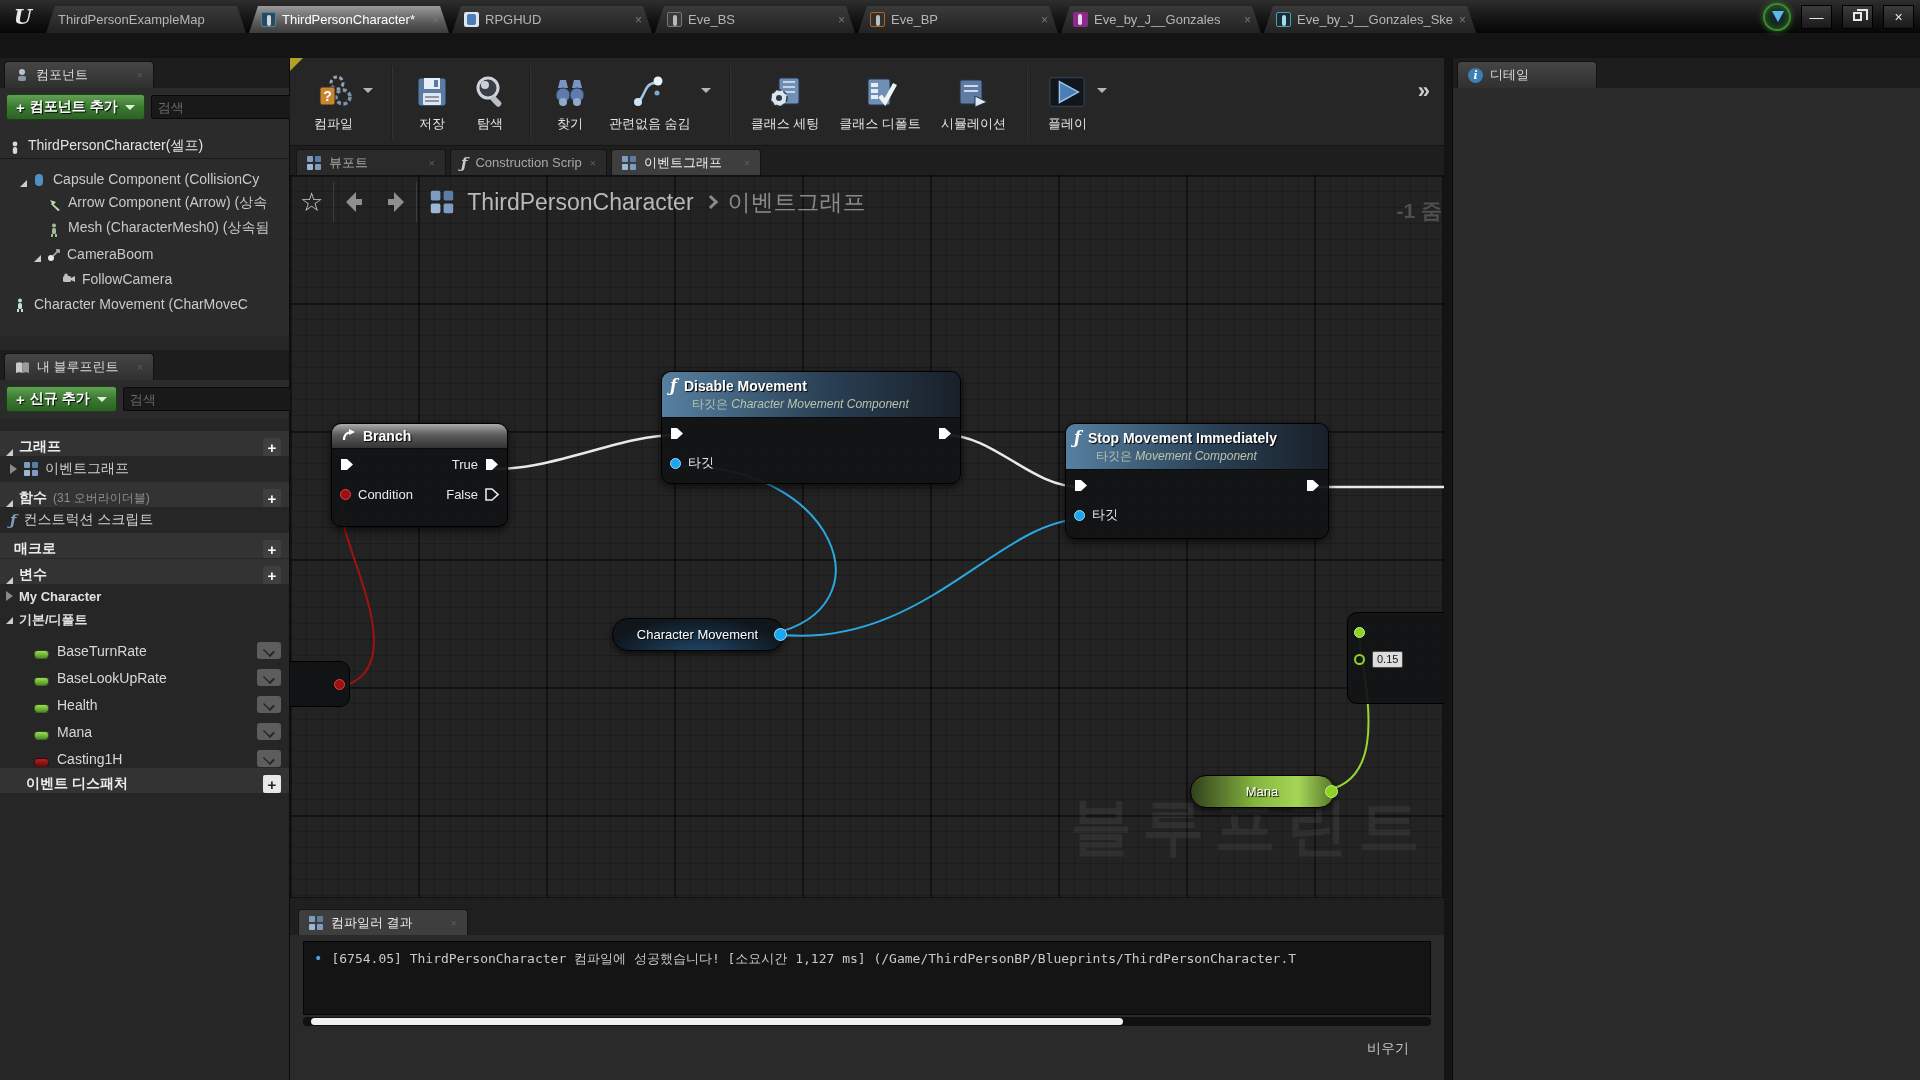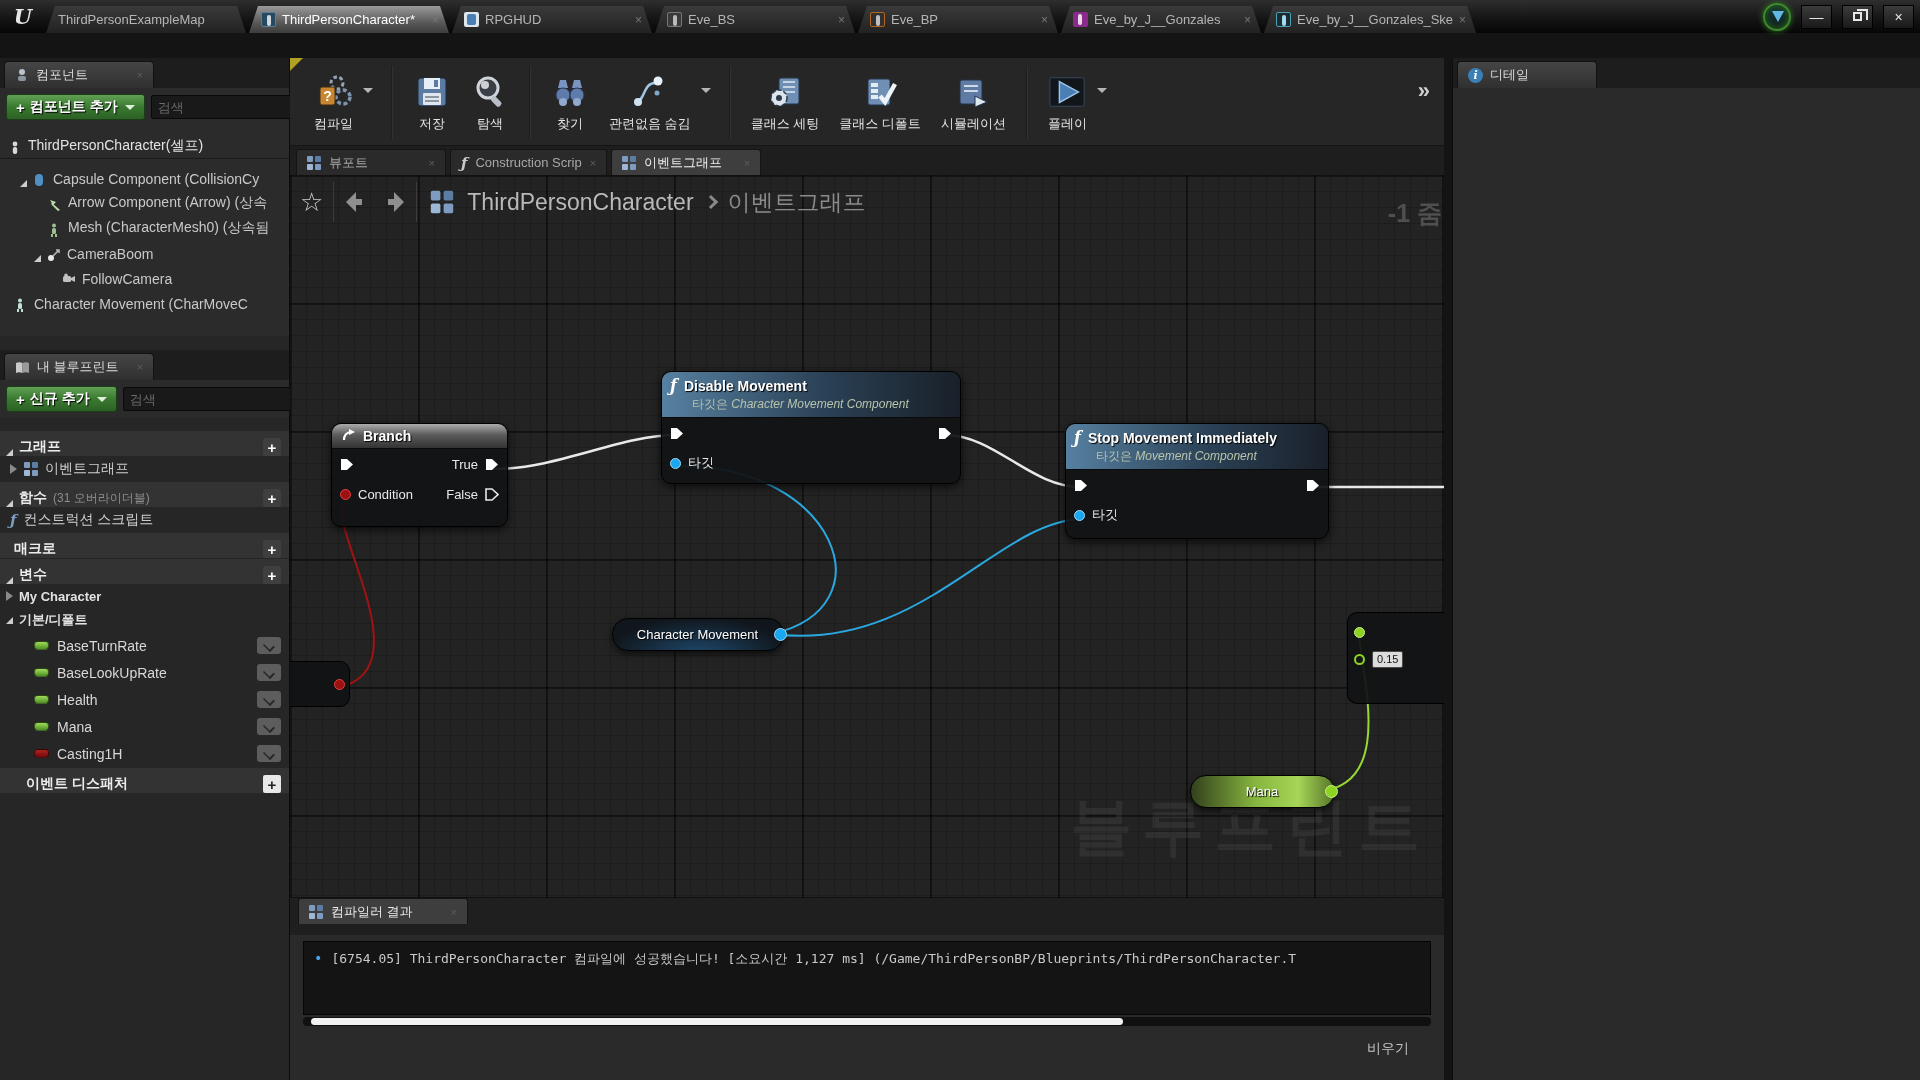--- a/index.html
+++ b/index.html
@@ -78,21 +78,21 @@
   .divider { height:1px; background:#1a1a1a; margin:3px 0; }
 
   
   .sec-header { height:26px; background:#333333; border-top:1px solid #262626; display:flex; align-items:flex-end;
     gap:6px; padding:0 8px 0 6px; color:#ececec; font-weight:bold; font-size:14px; cursor:pointer; }
   .sec-note { color:#8d8d8d; font-weight:normal; font-size:12px; }
   .plus-btn { margin-left:auto; width:18px; height:18px; display:flex; align-items:center; justify-content:center;
     color:#fff; font-size:15px; font-weight:bold; background:#3f3f3f; border-radius:2px; cursor:pointer; }
   .bp-item { height:25px; display:flex; align-items:center; gap:7px; padding-left:10px; color:#cdcdcd; font-size:14px; cursor:pointer; }
   .cat-row { height:24px; display:flex; align-items:center; gap:6px; padding-left:6px; color:#e2e2e2; font-size:13px; font-weight:bold; cursor:pointer; }
-  .var-row { height:27px; display:flex; align-items:center; gap:8px; padding:0 8px 0 34px; color:#d8d8d8; font-size:14px; cursor:pointer; }
+  .var-row { height:27px; display:flex; align-items:flex-end; gap:8px; padding:0 8px 0 34px; color:#d8d8d8; font-size:14px; cursor:pointer; }
   .pill { width:15px; height:9px; border-radius:4px; flex:0 0 15px; border:1px solid #0008; }
   .pill.green { background:linear-gradient(180deg,#9fdc5a,#4e8f23); }
   .pill.red { background:linear-gradient(180deg,#b32020,#6e0d0d); }
   .eye-btn { margin-left:auto; width:24px; height:17px; background:#5d5d5d; border-radius:3px; position:relative; cursor:pointer; }
   .eye-btn::after { content:""; position:absolute; left:7px; top:4px; width:8px; height:8px;
     border-right:2px solid #262626; border-bottom:2px solid #262626; transform:rotate(45deg) scale(1,.7); }
   .grid-icon { display:inline-grid; grid-template-columns:6px 6px; grid-template-rows:6px 6px; gap:2px; flex:0 0 auto; }
   .grid-icon i { background:#7d9cc0; border-radius:1px; } .grid-icon i:nth-child(2){ background:#5c7da3; } .grid-icon i:nth-child(3){ background:#9db8d6; }
   .fchar { font-family:"DejaVu Serif",serif; font-style:italic; font-weight:bold; color:#7d9cc0; font-size:15px; }
 
@@ -124,21 +124,21 @@
       linear-gradient(rgba(0,0,0,.16) 1px, transparent 1px),
       linear-gradient(90deg, rgba(0,0,0,.16) 1px, transparent 1px);
     background-size:128px 128px,128px 128px,16px 16px,16px 16px; }
   #crumb { position:absolute; left:0; top:0; height:54px; display:flex; align-items:center; gap:10px; padding-left:10px; z-index:5; }
   .crumb-sep { width:1px; height:40px; background:#3c3c3c; }
   #star-btn { color:#d0d0d0; font-size:26px; cursor:pointer; }
   .nav-arrow { cursor:pointer; }
   #crumb-title { color:#b9b9b9; font-size:23px; }
   #crumb-sub { color:#8b8b8b; font-size:23px; }
   .chev { width:10px; height:10px; border-right:3px solid #8a8a8a; border-top:3px solid #8a8a8a; transform:rotate(45deg); margin:0 2px; }
-  #zoom-label { position:absolute; right:2px; top:22px; color:#4f4f4f; font-size:25px; font-weight:bold; z-index:4; white-space:nowrap; }
+  #zoom-label { position:absolute; right:2px; top:22px; color:#4f4f4f; font-size:21px; font-weight:bold; z-index:4; white-space:nowrap; }
   #watermark { position:absolute; right:14px; bottom:28px; color:rgba(220,220,220,.07); font-size:62px; font-weight:bold; letter-spacing:10px; z-index:1; }
   #wires { position:absolute; left:0; top:0; z-index:2; pointer-events:none; }
 
   .node { position:absolute; z-index:3; background:rgba(18,19,21,.94); border:1px solid #000;
     border-radius:10px; box-shadow:0 3px 8px rgba(0,0,0,.65); }
   .node-hd { border-radius:9px 9px 0 0; padding:4px 10px 4px 8px; border-bottom:1px solid #0a0a0a; }
   .branch-hd { background:linear-gradient(180deg,#ababab,#5c5c5c 45%,#333); display:flex; align-items:center; gap:7px; }
   .fn-hd { background:linear-gradient(90deg, rgba(90,134,168,.95), rgba(44,68,90,.92) 55%, rgba(26,34,44,.85)); }
   .node-title { color:#fff; font-size:14px; font-weight:bold; text-shadow:1px 1px 1px #000; white-space:nowrap; }
   .node-sub { font-size:12px; color:#b9c4ad; margin-top:1px; white-space:nowrap; }
@@ -163,21 +163,21 @@
 
   #node-partial-right { position:absolute; z-index:3; background:rgba(18,19,21,.94); border:1px solid #000;
     border-radius:10px 0 0 10px; border-right:none; }
   #node-partial-left { position:absolute; z-index:3; background:rgba(18,19,21,.96); border:1px solid #000;
     border-radius:10px; display:flex; align-items:center; justify-content:flex-end; padding-right:4px; }
   .valbox { background:#dcdcdc; border:1px solid #4a4a4a; border-radius:2px; color:#141414;
     font-size:11px; padding:0 4px; line-height:15px; }
 
   
   #compiler { flex:1; background:#2a2a2a; border-top:1px solid #101010; display:flex; flex-direction:column; }
-  #comp-tabrow { height:37px; display:flex; background:#1f1f1f; padding-left:8px; }
+  #comp-tabrow { height:37px; display:flex; align-items:flex-end; background:#1f1f1f; padding-left:8px; }
   #comp-body { flex:1; padding:6px 13px 0 13px; display:flex; flex-direction:column; }
   #log-box { height:74px; background:#141414; border:1px solid #060606; padding:8px 10px; overflow:hidden; }
   .log-line { display:flex; gap:9px; align-items:baseline; font-family:"DejaVu Sans Mono",monospace; font-size:13px; color:#c9c9c9; white-space:nowrap; }
   .log-bullet { color:#4aa3e8; font-size:14px; }
   #hscroll { height:9px; background:#101010; margin-top:2px; border-radius:4px; position:relative; }
   #hscroll .thumb { position:absolute; left:8px; top:1px; height:7px; width:72%; background:#f2f2f2; border-radius:4px; cursor:pointer; }
   #comp-footer { display:flex; justify-content:flex-end; padding:14px 22px 0 0; color:#c4c4c4; font-size:14px; }
   #clear-btn { cursor:pointer; }
 
   

